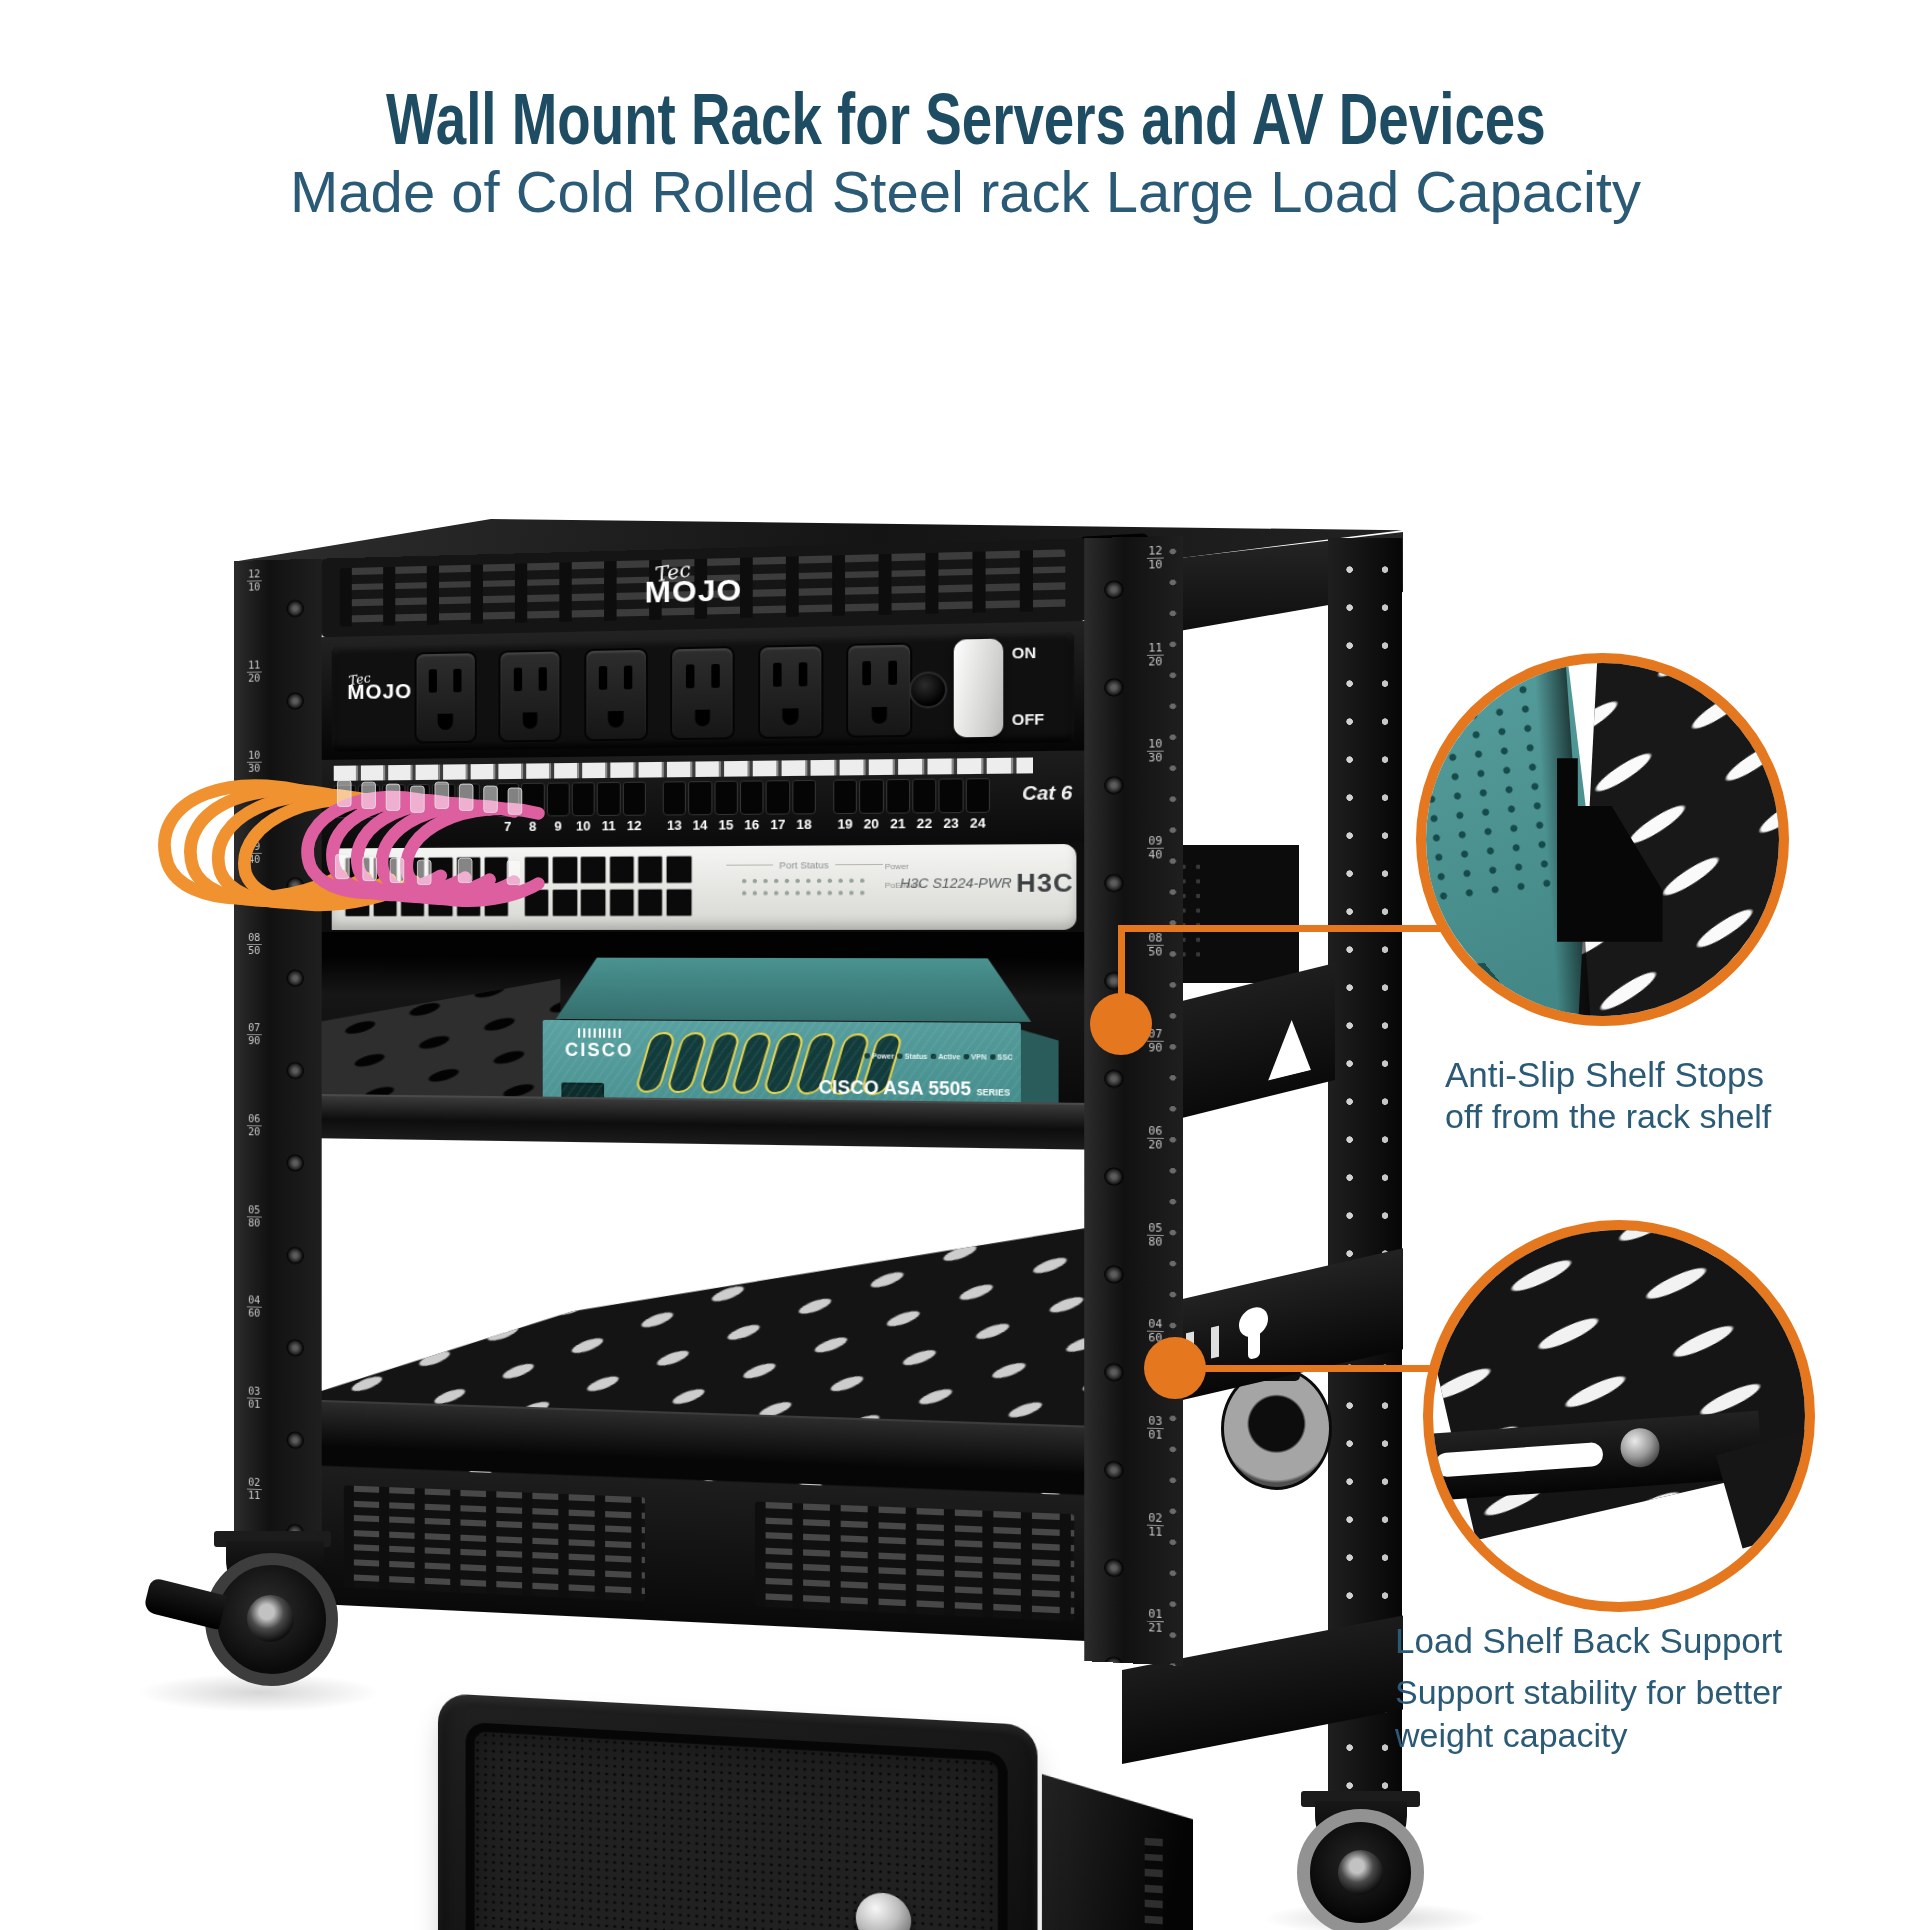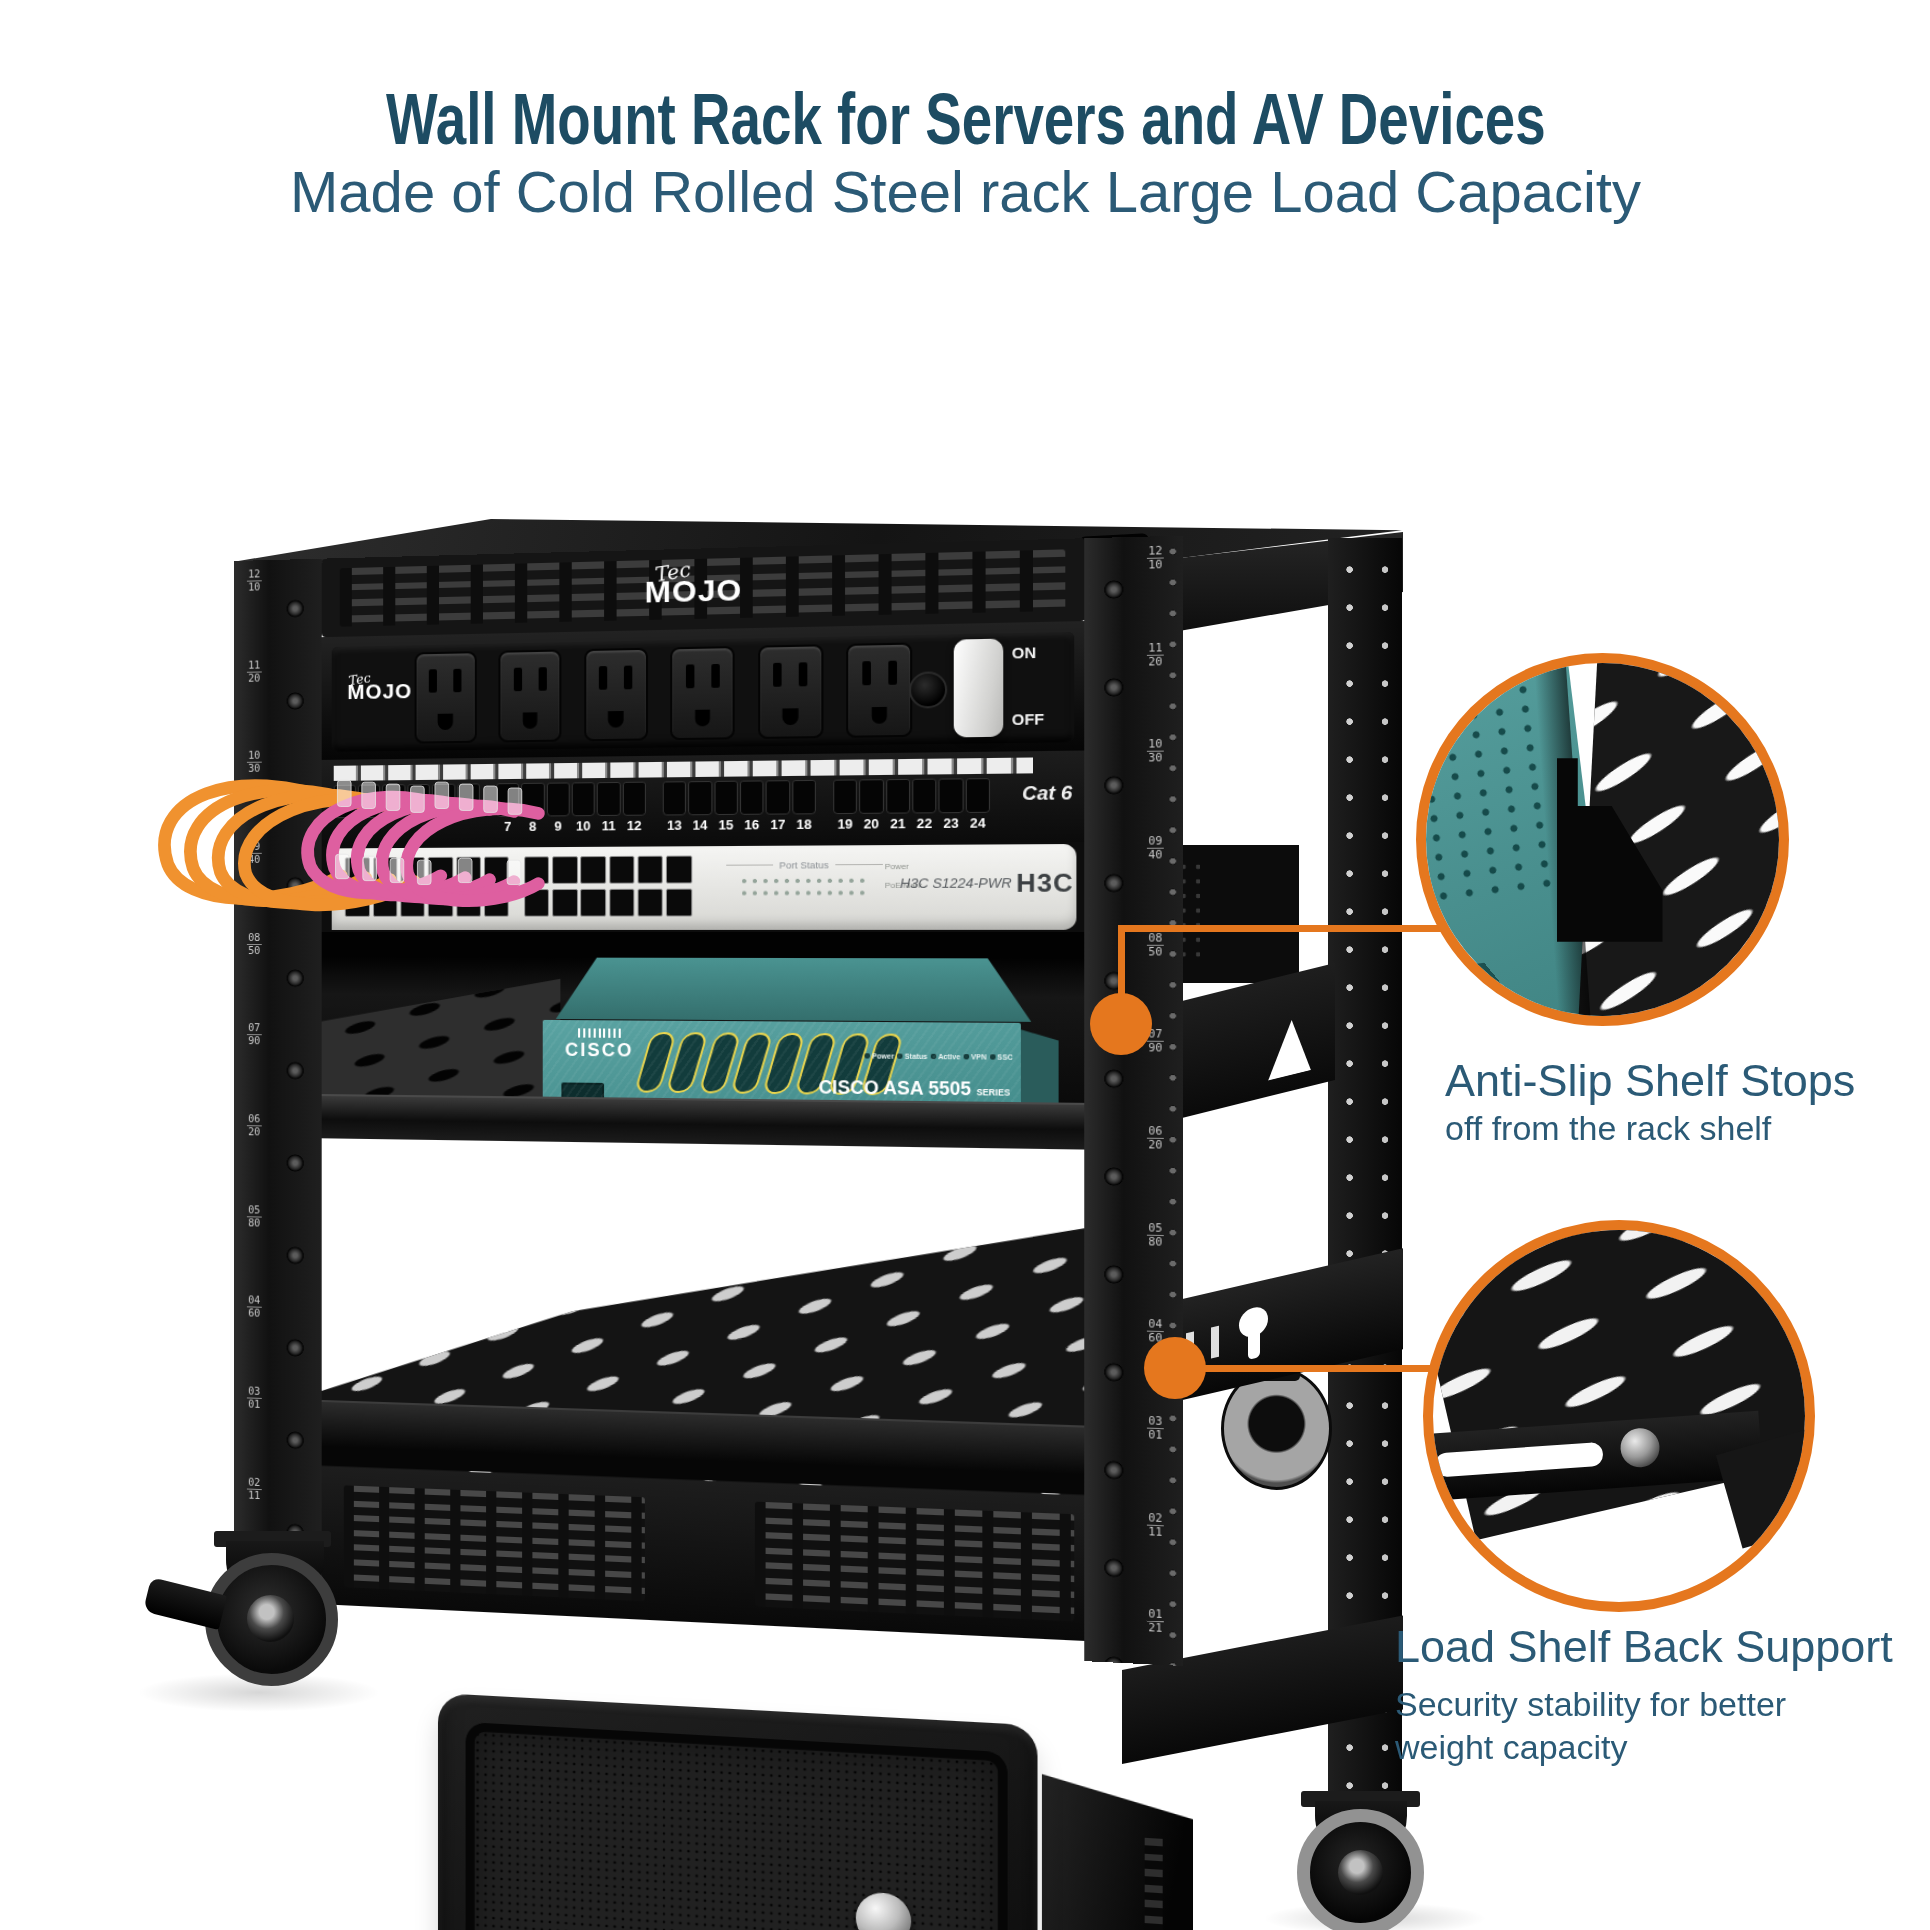--- a/index.html
+++ b/index.html
@@ -247,21 +247,21 @@
     background:linear-gradient(#222,#050505);}
   .c2-slot{position:absolute;left:7%;top:30%;width:48%;height:36%;background:#fff;border-radius:11.7px;}
   .c2-screw{position:absolute;left:60%;top:14%;width:39px;height:39px;border-radius:50%;
     background:radial-gradient(circle at 38% 32%,#eaeaea,#9a9a9a 45%,#3a3a3a 82%);}
   .c2-edge{position:absolute;right:-9%;top:56%;width:30%;height:26%;background:#161616;transform:rotate(-16deg);}
 
   
   .callout-text{position:absolute;z-index:9;}
   .t1{left:1445px;top:1055px;}
   .t2{left:1395px;top:1621px;}
-  .co-title{font-size:45px;color:var(--text_blue);white-space:nowrap;text-align:right;}
+  .co-title{font-size:35px;color:var(--text_blue);white-space:nowrap;}
   .co-line{font-size:34px;color:var(--text_blue);line-height:1.26;white-space:nowrap;}
   .co-line.first{margin-top:9.8px;}
 </style>
 </head>
 <body>
 
 <div class="canvas">
 
   <div class="title-wrap"><span class="title">Wall Mount Rack for Servers and AV Devices</span></div>
   <div class="subtitle">Made of Cold Rolled Steel rack Large Load Capacity</div>
@@ -690,18 +690,18 @@
     </div>
     <div class="c2-edge"></div>
   </div>
 
   <div class="callout-text t1">
     <div class="co-title">Anti-Slip Shelf Stops</div>
     <div class="co-line">off from the rack shelf</div>
   </div>
   <div class="callout-text t2">
     <div class="co-title">Load Shelf Back Support</div>
-    <div class="co-line first">Security stability for better</div>
+    <div class="co-line first">Support stability for better</div>
     <div class="co-line">weight capacity</div>
   </div>
 
 </div>
 
 
 </body></html>

